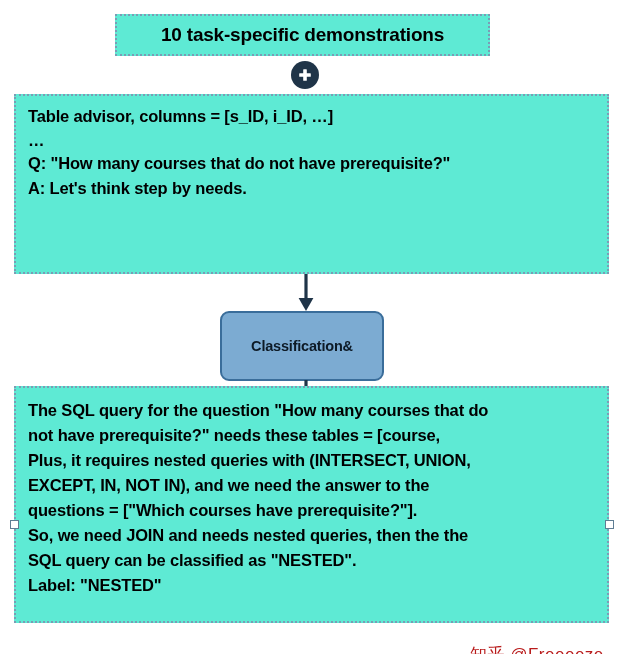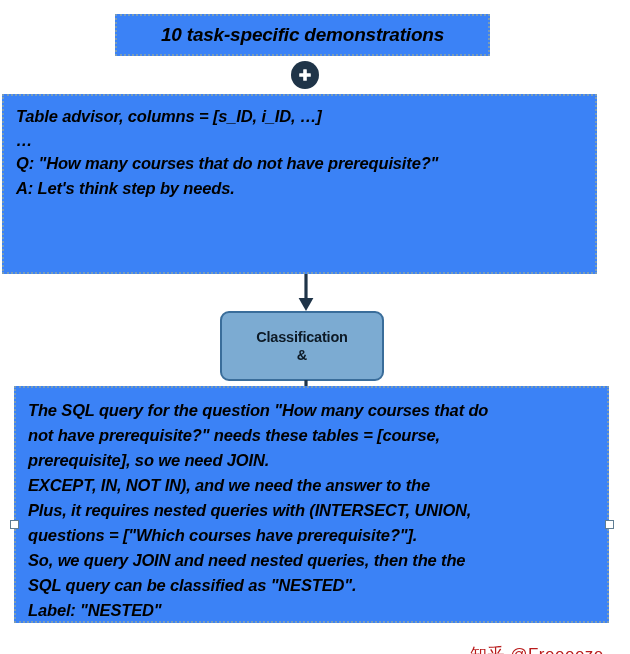--- a/index.html
+++ b/index.html
@@ -19,22 +19,21 @@
     position: relative;
     width: 630px;
     height: 654px;
   }
 
   
   .dotted-box {
     position: absolute;
     box-sizing: border-box;
     border: 2px dotted #7b9cb5;
-    background: #3b82f6;
-    font-style: italic;
+    background: #5eead4;
   }
 
   
   #title-box {
     left: 115px;
     top: 14px;
     width: 375px;
     height: 42px;
     display: flex;
     align-items: center;
@@ -58,21 +57,21 @@
     border-radius: 50%;
     background: #1f3448;
     display: flex;
     align-items: center;
     justify-content: center;
   }
   #plus-badge svg { display: block; }
 
   
   #prompt-box {
-    left: 2px;
+    left: 14px;
     top: 94px;
     width: 595px;
     height: 180px;
     padding: 8px 0 6px 12px;
   }
 
   
   #answer-box {
     left: 14px;
     top: 386px;
@@ -99,21 +98,21 @@
     position: absolute;
     left: 220px;
     top: 311px;
     width: 164px;
     height: 70px;
     box-sizing: border-box;
     background: #7cabd2;
     border: 2px solid #3a6d9a;
     border-radius: 9px;
     display: flex;
-    flex-direction: column;
+    flex-direction: row;
     align-items: center;
     justify-content: center;
   }
   .process-line {
     font-size: 14.5px;
     font-weight: bold;
     color: #0d1a26;
     line-height: 18px;
     letter-spacing: -0.2px;
   }
@@ -192,25 +191,24 @@
   <div class="arrow" id="arrow-bottom">
     <svg width="20" height="28" viewBox="0 0 20 28" aria-hidden="true">
       <line x1="10" y1="0" x2="10" y2="17" stroke="#1f3448" stroke-width="3.2"></line>
       <polygon points="10,28 2.6,15 17.4,15" fill="#1f3448"></polygon>
     </svg>
   </div>
 
   <div class="dotted-box" id="answer-box">
     <div class="body-line">The SQL query for the question "How many courses that do</div>
     <div class="body-line">not have prerequisite?" needs these tables = [course,</div>
-    <div class="body-line">prerequisite], so we need JOIN.</div>
+    <div class="body-line">Plus, it requires nested queries with (INTERSECT, UNION,</div>
     <div class="body-line">EXCEPT, IN, NOT IN), and we need the answer to the</div>
-    <div class="body-line">Plus, it requires nested queries with (INTERSECT, UNION,</div>
     <div class="body-line">questions = ["Which courses have prerequisite?"].</div>
-    <div class="body-line">So, we query JOIN and need nested queries, then the the</div>
+    <div class="body-line">So, we need JOIN and needs nested queries, then the the</div>
     <div class="body-line">SQL query can be classified as "NESTED".</div>
     <div class="body-line">Label: "NESTED"</div>
   </div>
 
   <div class="handle" id="handle-left"></div>
   <div class="handle" id="handle-right"></div>
 
   <div id="watermark">知乎 @Freeeeze</div>
 
 </div>

